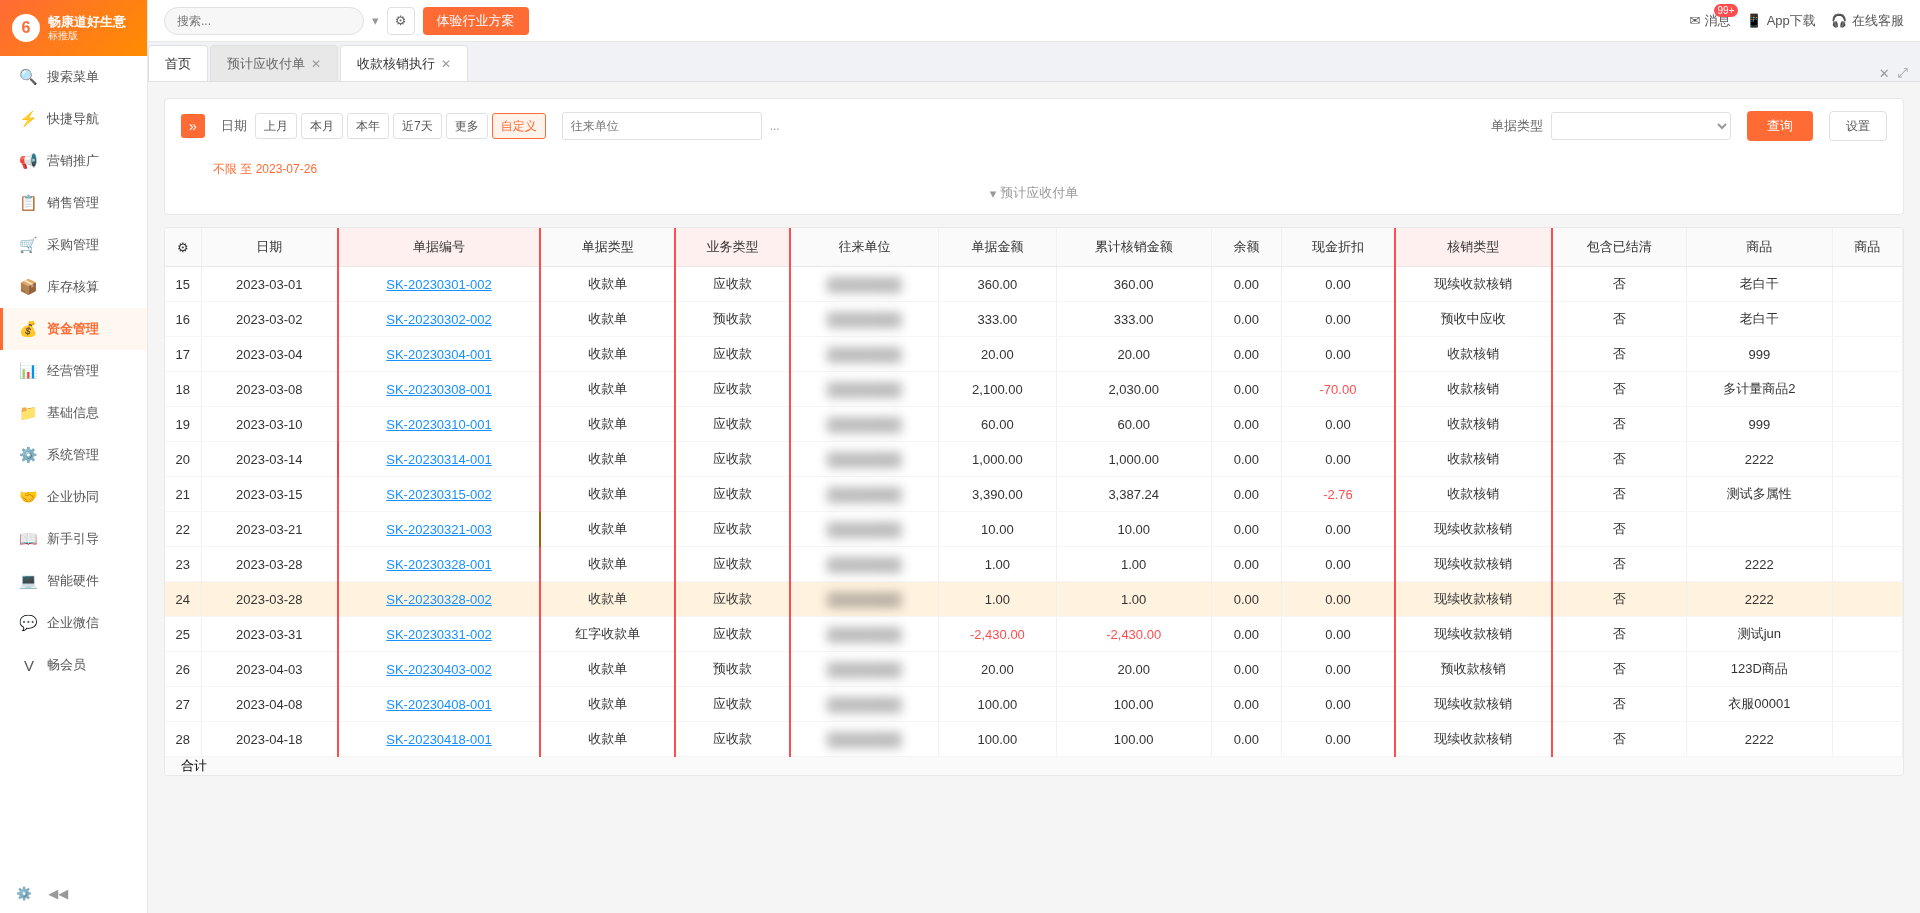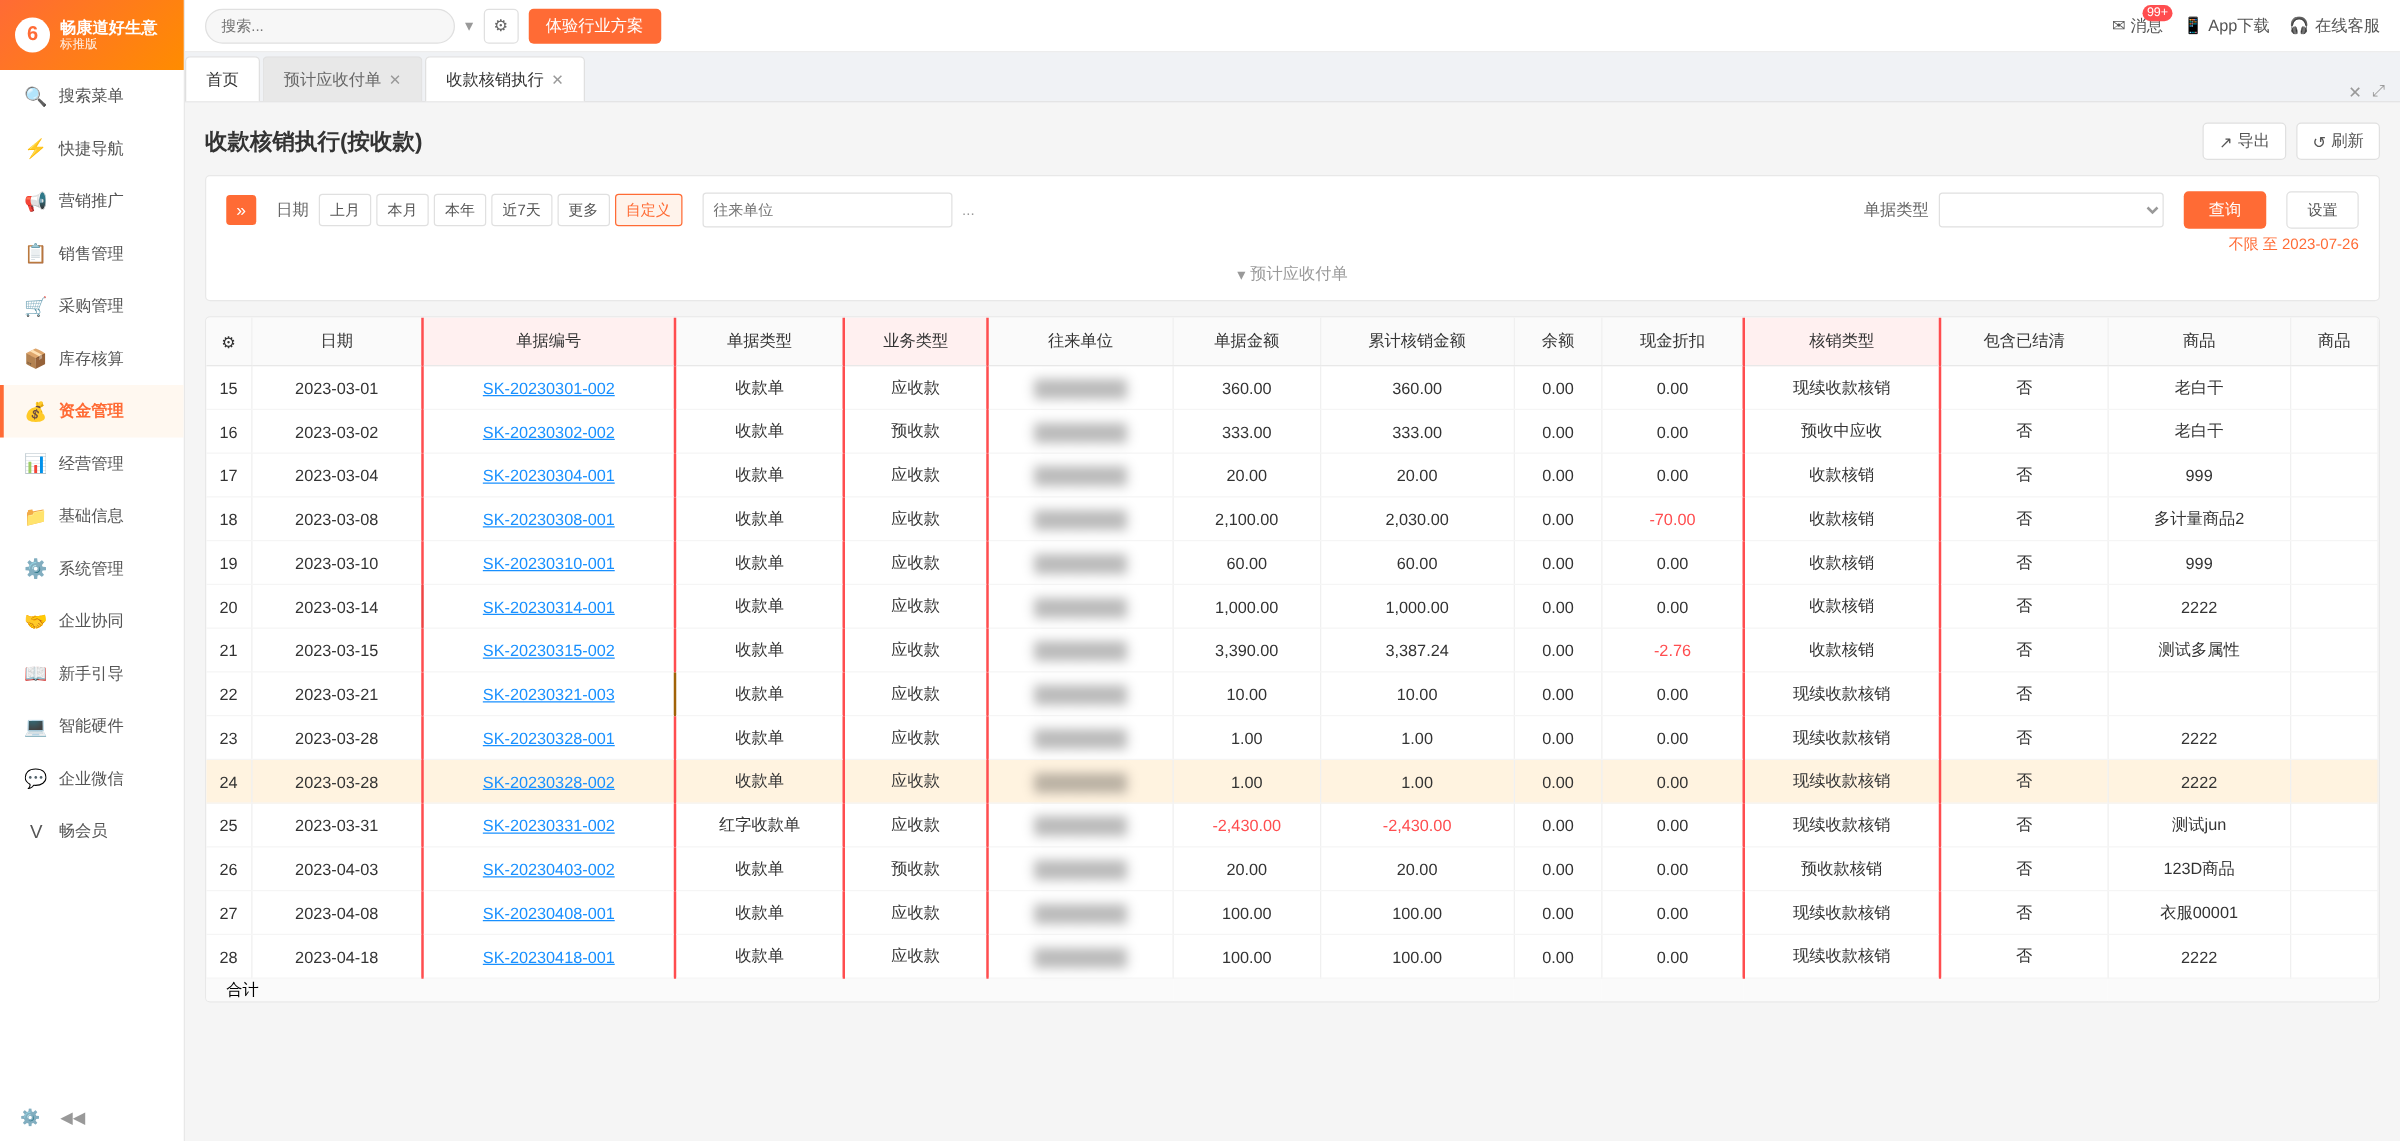--- a/index.html
+++ b/index.html
@@ -437,33 +437,20 @@
     </div>
     <div class="tabbar-actions">
       <span style="cursor:pointer;">✕</span>
       <span style="cursor:pointer;">⤢</span>
     </div>
   </div>
 
   <div class="page-content">
     <div class="page-inner">
 
-      <div class="page-header">
-        <h2 class="page-title">收款核销执行(按收款)</h2>
-        <div class="page-actions">
-          <button class="btn-export">
-            <span>↗</span>
-            <span>导出</span>
-          </button>
-          <button class="btn-refresh">
-            <span>↺</span>
-            <span>刷新</span>
-          </button>
-        </div>
-      </div>
 
       <div class="filter-area">
         <div class="filter-row">
 
           <div style="display:flex;align-items:center;">
             <button style="width:24px;height:24px;background:#ff6b35;border:none;border-radius:3px;color:#fff;cursor:pointer;font-size:14px;">»</button>
           </div>
 
           <div class="filter-group">
             <span class="filter-label">日期</span>
@@ -486,21 +473,21 @@
             <span class="filter-label">单据类型</span>
             <select class="filter-select">
               <option></option>
             </select>
           </div>
 
           <button class="btn-query">查询</button>
           <button class="btn-settings">设置</button>
         </div>
 
-        <div style="padding-left: 32px; margin-top: 4px; text-align: right;">
+        <div style="padding-left: 32px; margin-top: 20px;">
           <span class="filter-date-range">不限 至 2023-07-26</span>
         </div>
 
         <div class="expand-more">
           <span>▾</span>
           <span>预计应收付单</span>
         </div>
       </div>
 
       <div class="table-container">

